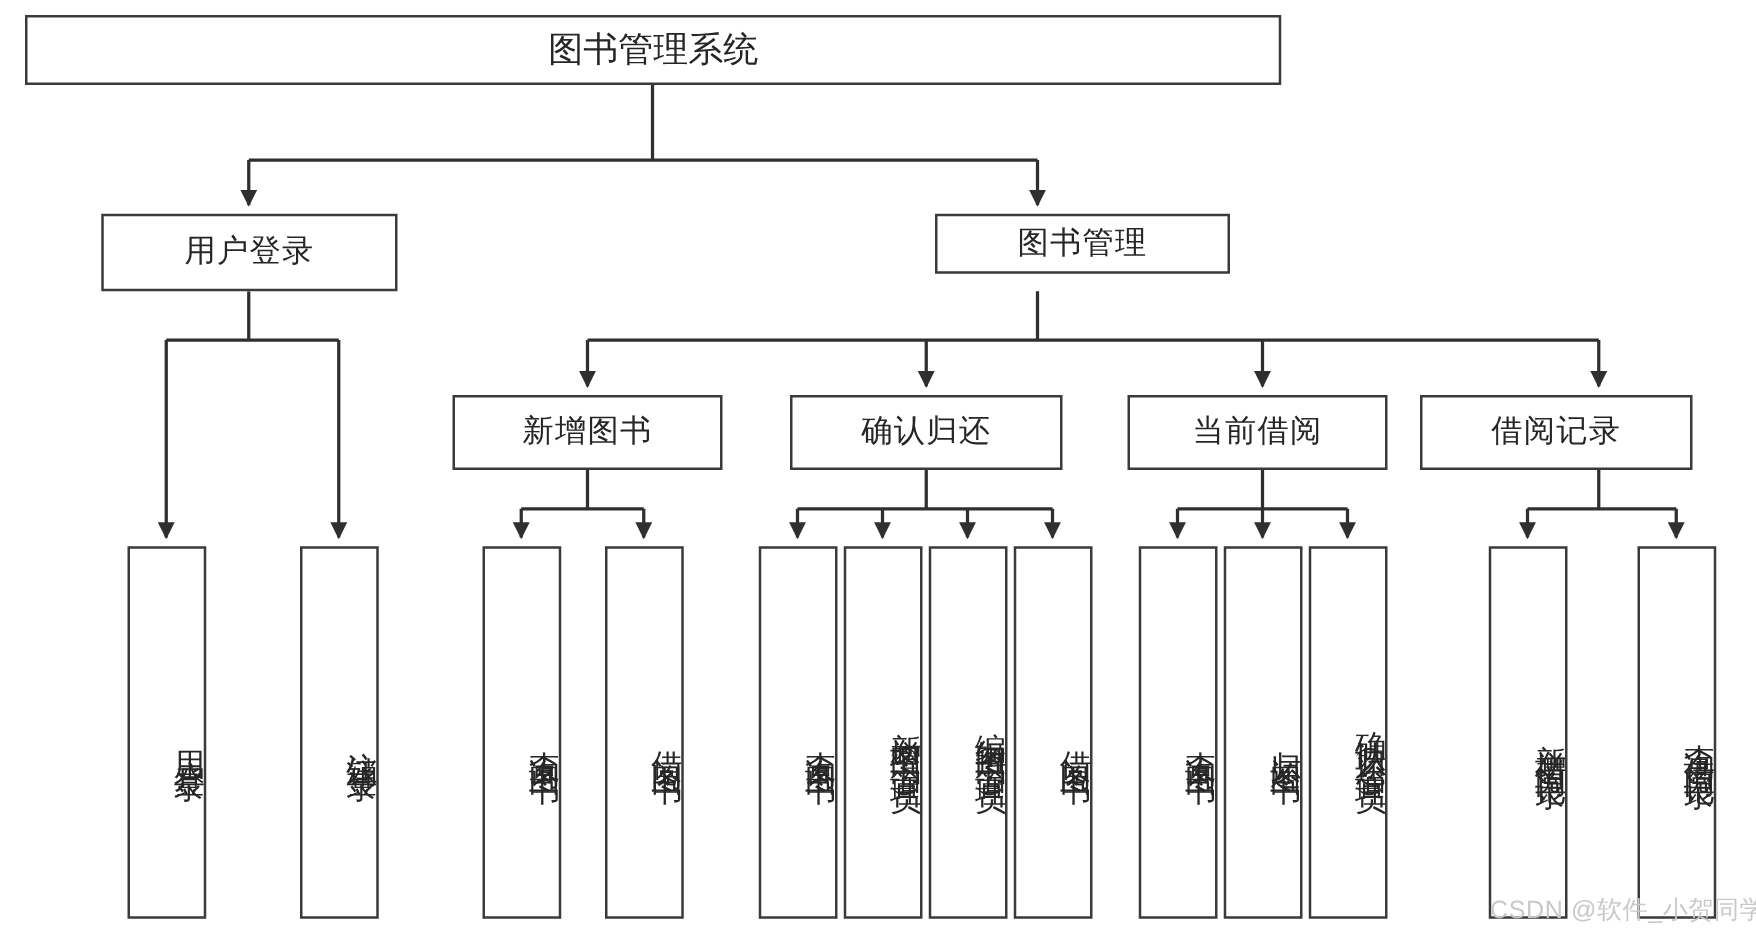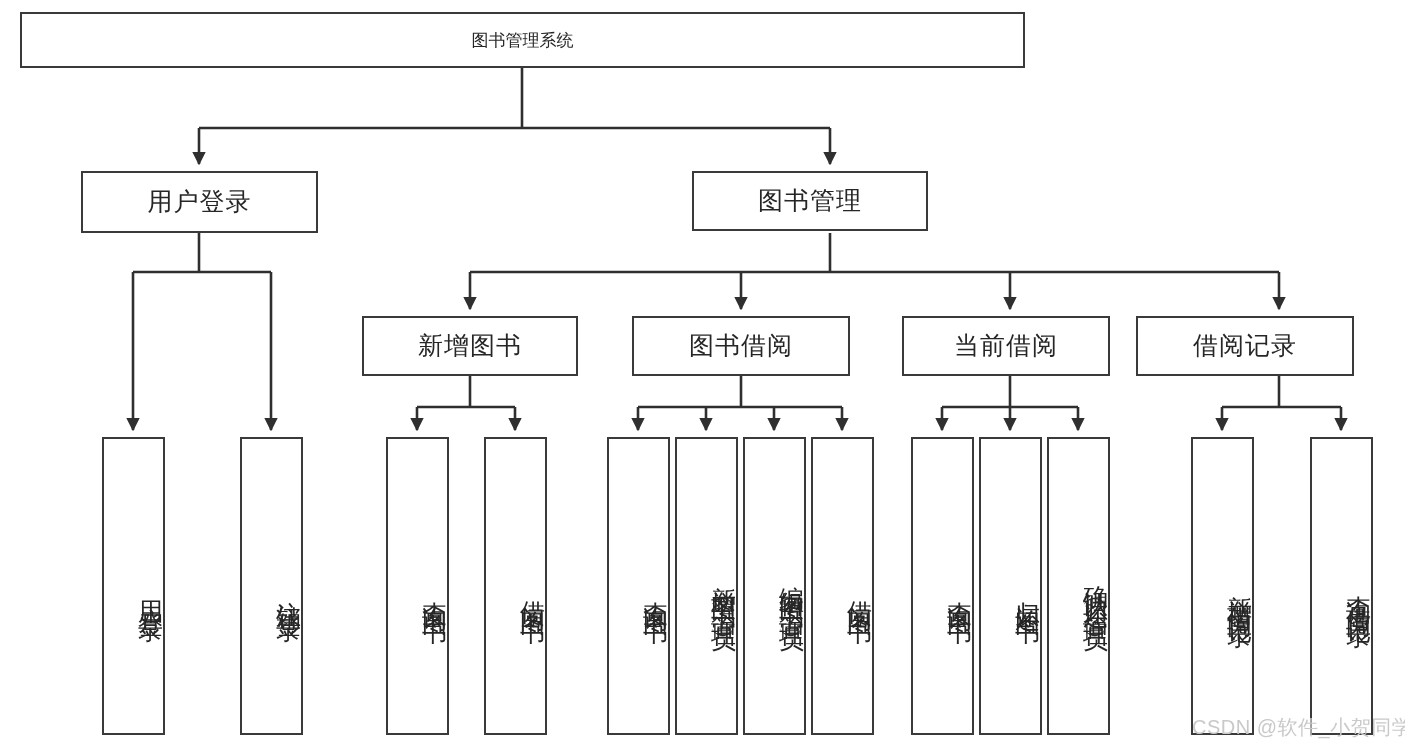--- a/index.html
+++ b/index.html
@@ -26,21 +26,21 @@
     justify-content:center;
     text-align:center;
     color:#262626;
   }
   .node.h{
     font-size:25px;
     letter-spacing:1px;
     line-height:1.1;
   }
   .node.root{
-    font-size:17px;
+    font-size:28px;
   }
   
   .node.v{
     font-size:25px;
     writing-mode:vertical-rl;
     text-orientation:upright;
     align-items:flex-start;
     justify-content:center;
     padding-top:14px;
     letter-spacing:6px;
@@ -128,29 +128,29 @@
     </g>
   </svg>
 
   <div class="node root" style="left:20px;top:12px;width:1005px;height:56px;">
     <span>图书管理系统</span>
   </div>
 
   <div class="node h" style="left:81px;top:171px;width:237px;height:62px;">
     <span>用户登录</span>
   </div>
-  <div class="node h" style="left:692px;top:171px;width:236px;height:60px;">
+  <div class="node h" style="left:748px;top:171px;width:236px;height:48px;">
     <span>图书管理</span>
   </div>
 
   <div class="node h" style="left:362px;top:316px;width:216px;height:60px;">
     <span>新增图书</span>
   </div>
   <div class="node h" style="left:632px;top:316px;width:218px;height:60px;">
-    <span>图书借阅</span>
+    <span>确认归还</span>
   </div>
   <div class="node h" style="left:902px;top:316px;width:208px;height:60px;text-align:right;">
     <span>当前借阅</span>
   </div>
   <div class="node h" style="left:1136px;top:316px;width:218px;height:60px;">
     <span>借阅记录</span>
   </div>
 
   <div class="node v" style="left:102px;top:437px;width:63px;height:298px;">
     <span class="vtxt">用户登录</span>

